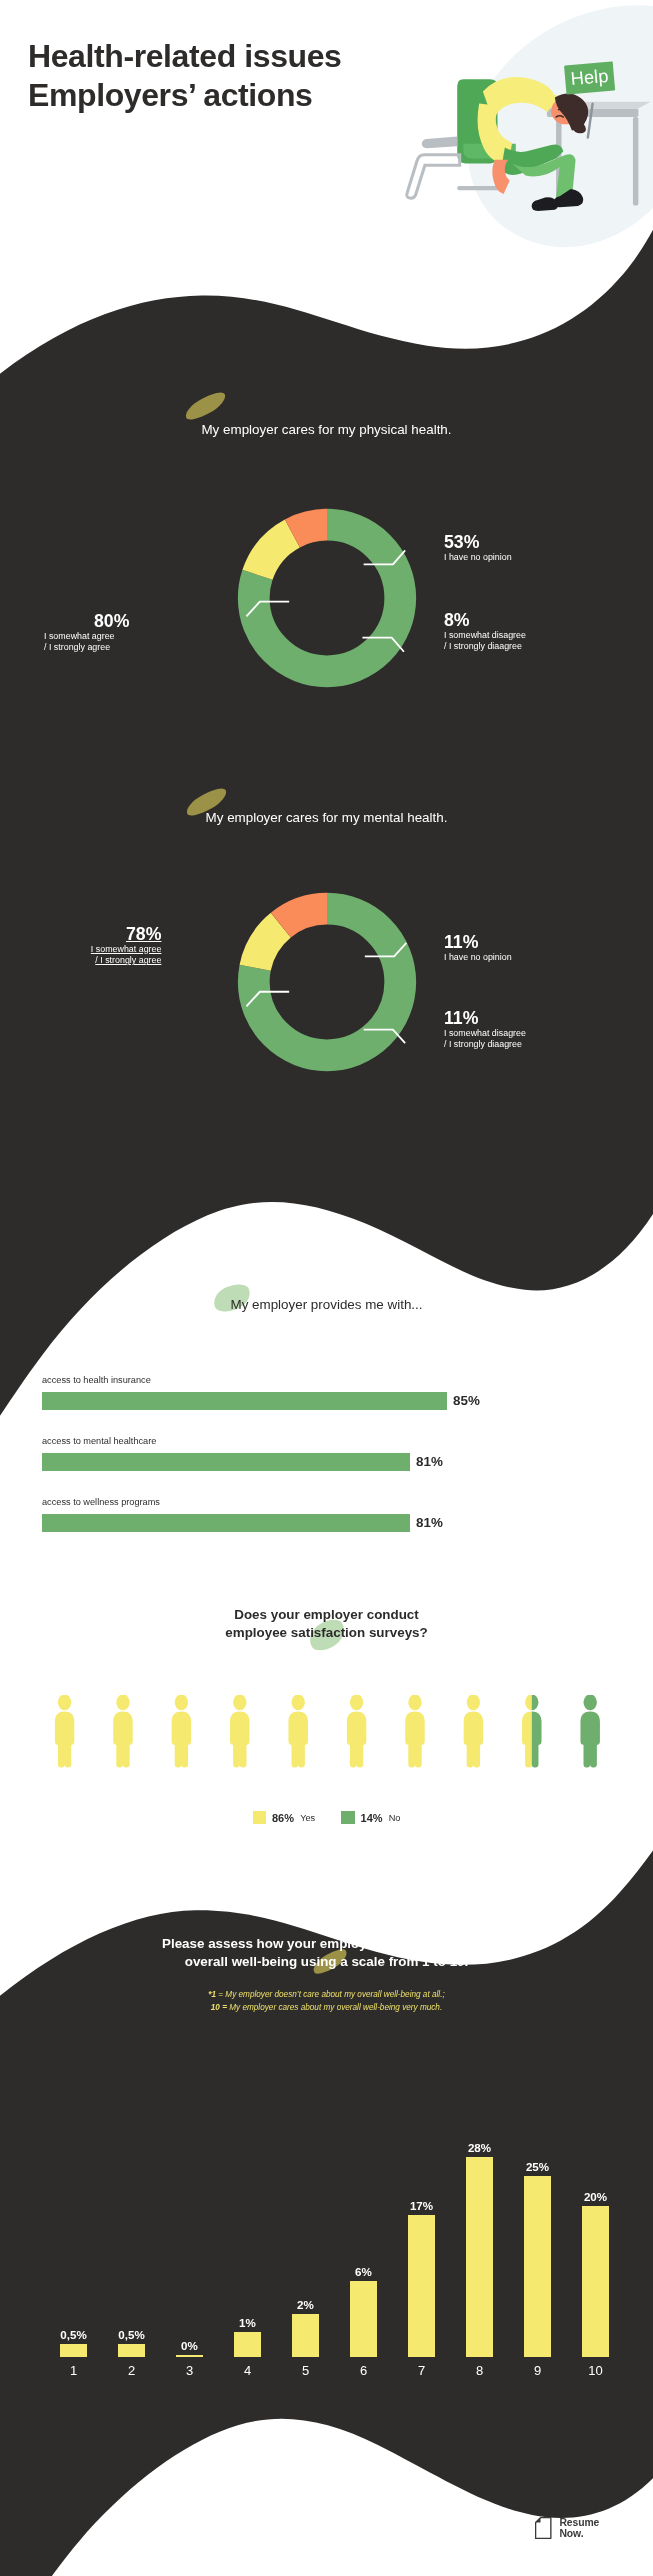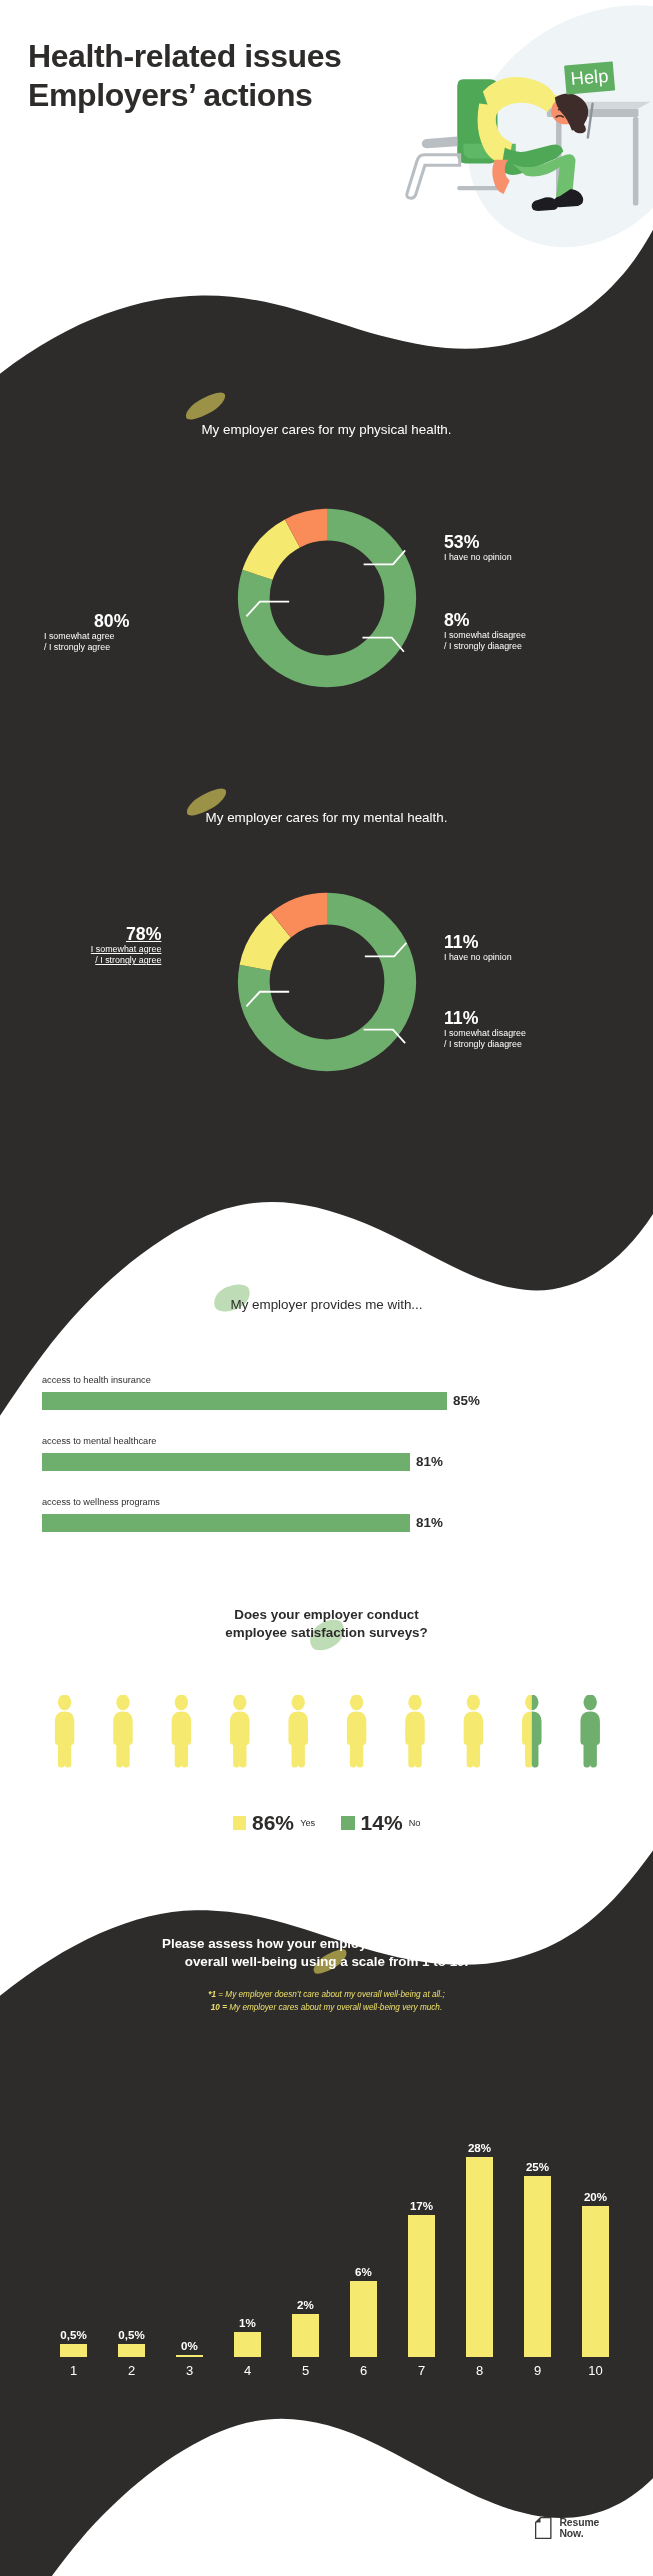--- a/index.html
+++ b/index.html
@@ -78,21 +78,21 @@
   }
 
   
   #pictogram { position: absolute; left: 53px; top: 1695px; width: 550px; height: 73px; z-index: 4; }
   #picto-legend {
     position: absolute; left: 0; top: 1811px; width: 653px;
     display: flex; justify-content: center; align-items: center; gap: 26px; z-index: 4;
   }
   .legend-item { display: flex; align-items: center; gap: 6.1px; }
   .legend-swatch { width: 13.4px; height: 13.4px; }
-  .legend-pct { font-size: 21px; font-weight: bold; color: #2E2C2B; }
+  .legend-pct { font-size: 11px; font-weight: bold; color: #2E2C2B; }
   .legend-txt { font-size: 9.2px; color: #2E2C2B; }
 
   
   #scale-note {
     position: absolute; left: 0; top: 1988px; width: 653px;
     text-align: center; color: #EDE06B; font-size: 8.2px; line-height: 1.62; z-index: 4; font-style: italic;
   }
   #scale-note b { color: #EDE06B; }
 
   

